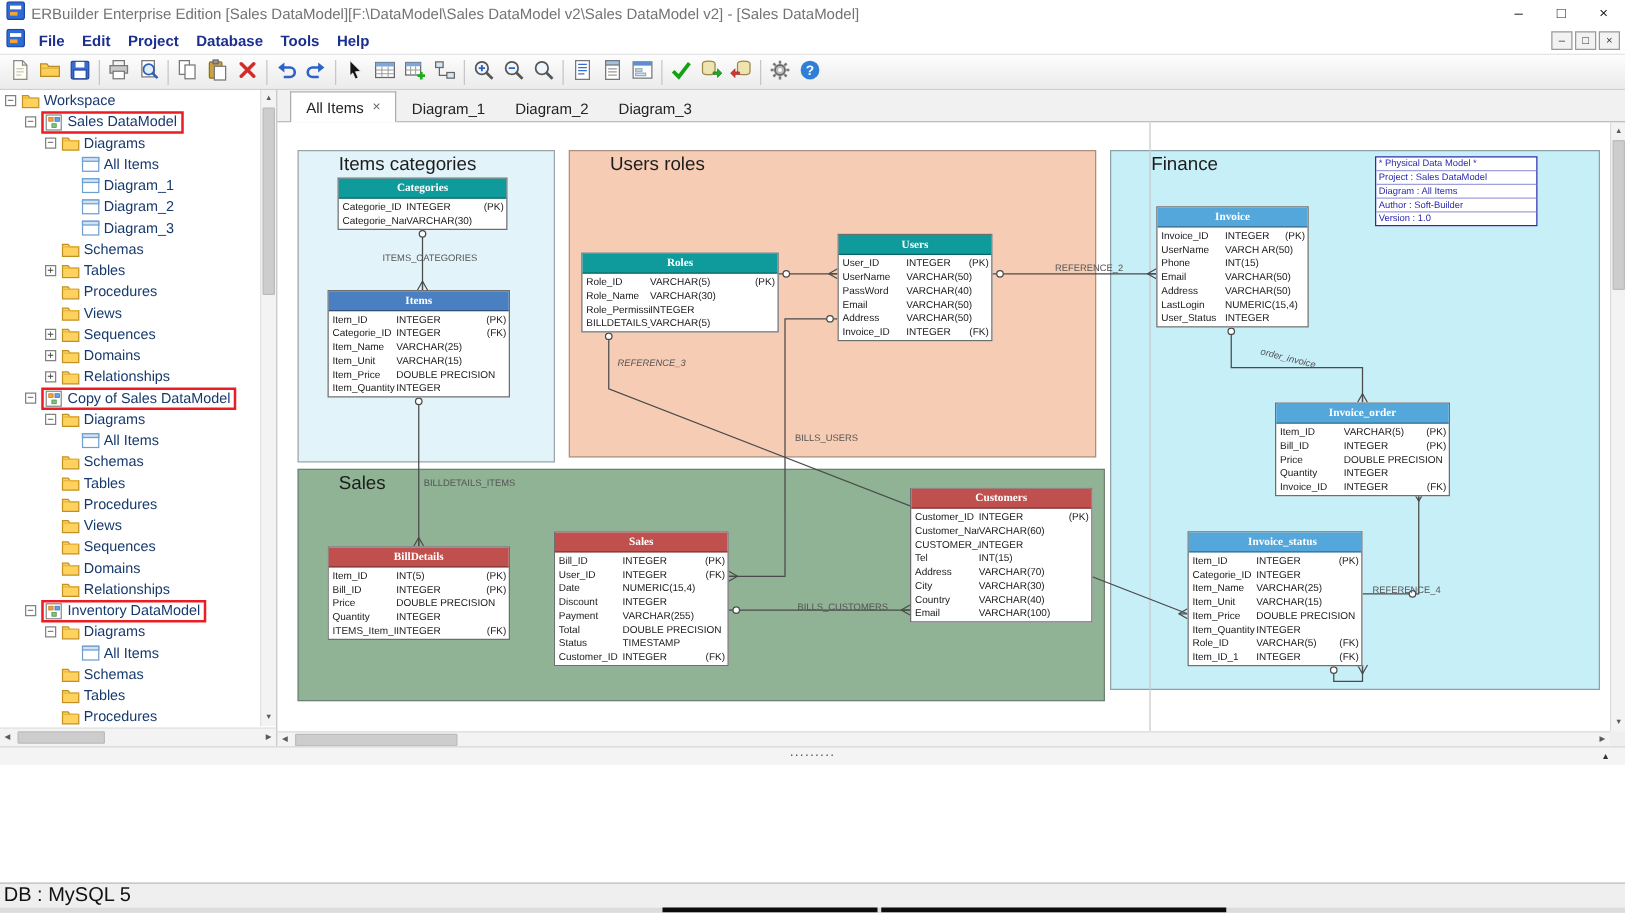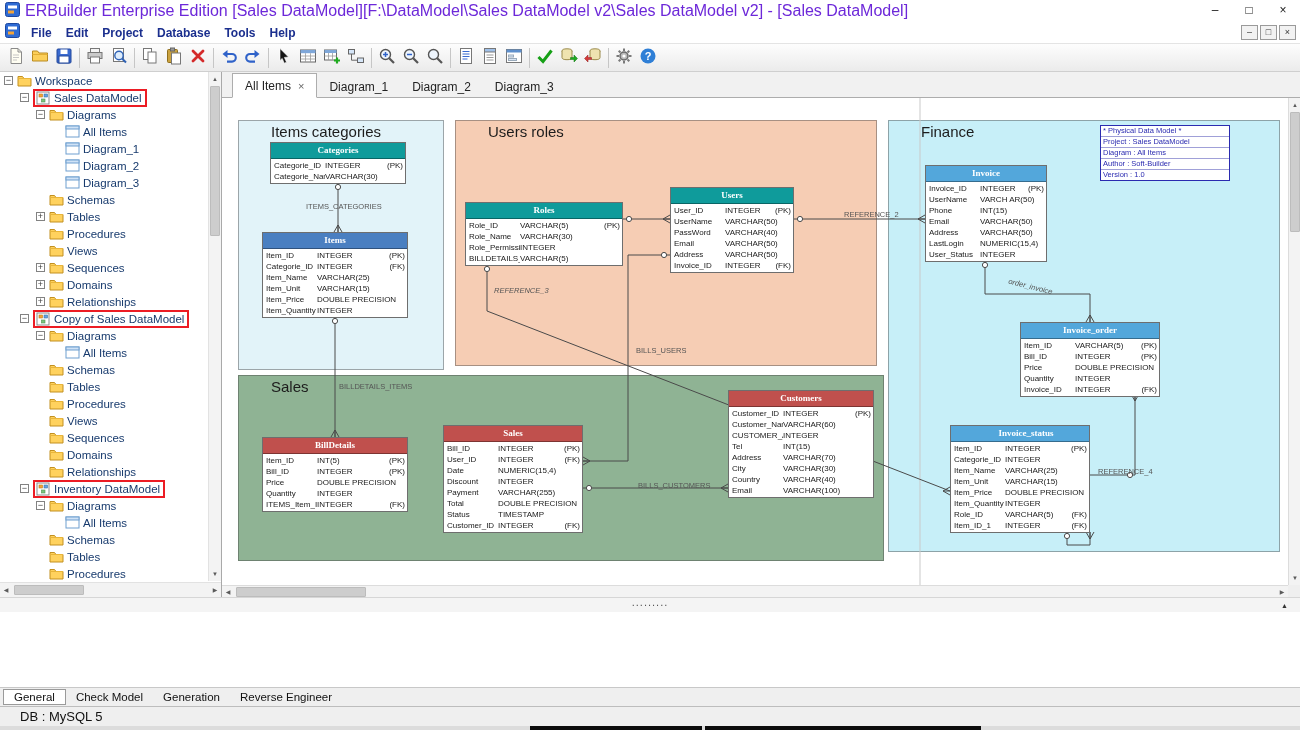--- a/index.html
+++ b/index.html
@@ -2,21 +2,21 @@
 <html><head>
 <meta charset="utf-8">
 <style>
 *{margin:0;padding:0;box-sizing:border-box;}
 html,body{width:1300px;height:730px;overflow:hidden;}
 body{font-family:"Liberation Sans",sans-serif;background:#fff;}
 #app{position:relative;width:1300px;height:730px;background:#fff;outline:1px solid #8a8a8a;}
 
 
 #titlebar{position:absolute;left:0;top:0;width:100%;height:22px;display:flex;align-items:center;background:#fff;padding-left:5px;}
-#title-text{font-size:16px;color:#6d28d9;margin-left:5px;flex:1;white-space:nowrap;overflow:hidden;}
+#title-text{font-size:12px;color:#737373;margin-left:5px;flex:1;white-space:nowrap;overflow:hidden;}
 .win-controls{display:flex;height:22px;}
 .win-btn{width:34px;height:22px;text-align:center;line-height:20px;font-size:12px;color:#222;cursor:default;}
 
 
 #menubar{position:absolute;left:0;top:22px;width:100%;height:22px;display:flex;align-items:center;background:#fff;border-bottom:1px solid #e4e4e4;padding-left:5px;}
 #menu-items{display:flex;align-items:center;margin-left:4px;flex:1;}
 .menu-item{padding:2px 7px;font-size:12px;font-weight:bold;color:#1b2f8e;}
 .mdi-controls{display:flex;margin-right:4px;}
 .mdi-btn{width:17px;height:15px;border:1px solid #9a9a9a;background:#f2f2f2;font-size:9px;line-height:13px;text-align:center;color:#333;margin-left:2px;}
 
@@ -69,21 +69,21 @@
 .note-line:last-child{border-bottom:none;}
 
 
 #splitter{position:absolute;left:0;top:597px;width:1300px;height:15px;background:#f4f4f4;border-top:1px solid #d6d6d6;text-align:center;}
 #splitter-dots{font-size:11px;color:#555;line-height:9px;letter-spacing:1px;}
 #collapse-arrow{position:absolute;right:12px;top:4px;font-size:7px;color:#333;}
 #bottom-panel{position:absolute;left:0;top:612px;width:1300px;height:75px;background:#fff;}
 #bottom-tabs{position:absolute;left:0;top:687px;width:1300px;height:19px;background:#efefef;border-top:1px solid #c8c8c8;display:flex;align-items:center;padding-left:3px;}
 .btab{padding:1px 10px;font-size:11.5px;color:#111;}
 .btab.active{background:#fff;border:1px solid #9a9a9a;}
-#statusbar{position:absolute;left:0;top:706px;width:1300px;height:20px;background:#efefef;border-top:1px solid #bdbdbd;font-size:13px;color:#111;line-height:19px;padding-left:20px;}
+#statusbar{position:absolute;left:0;top:706px;width:1300px;height:20px;background:#efefef;border-top:1px solid #bdbdbd;font-size:16px;color:#111;line-height:19px;padding-left:3px;}
 #taskbar-strip{position:absolute;left:0;top:726px;width:1300px;height:4px;background:#dcdcdc;}
 .tb-black{position:absolute;top:0;height:4px;background:#0c0c0c;}
 .tb-black.b1{left:530px;width:172px;}
 .tb-black.b2{left:705px;width:276px;}
 </style>
 </head>
 <body>
 
 <div id="app">
 
@@ -1134,26 +1134,20 @@
     <div id="scroll-corner"></div>
   </div>
 
   <div id="splitter">
     <div id="splitter-dots">.........</div>
     <span id="collapse-arrow">▲</span>
   </div>
 
   <div id="bottom-panel"></div>
 
-  <div id="bottom-tabs">
-      <div class="btab active">General</div>
-      <div class="btab">Check Model</div>
-      <div class="btab">Generation</div>
-      <div class="btab">Reverse Engineer</div>
-    </div>
 
   <div id="statusbar">
     <span>DB : MySQL 5</span>
   </div>
 
   <div id="taskbar-strip">
     <div class="tb-black b1"></div>
     <div class="tb-black b2"></div>
   </div>
 

